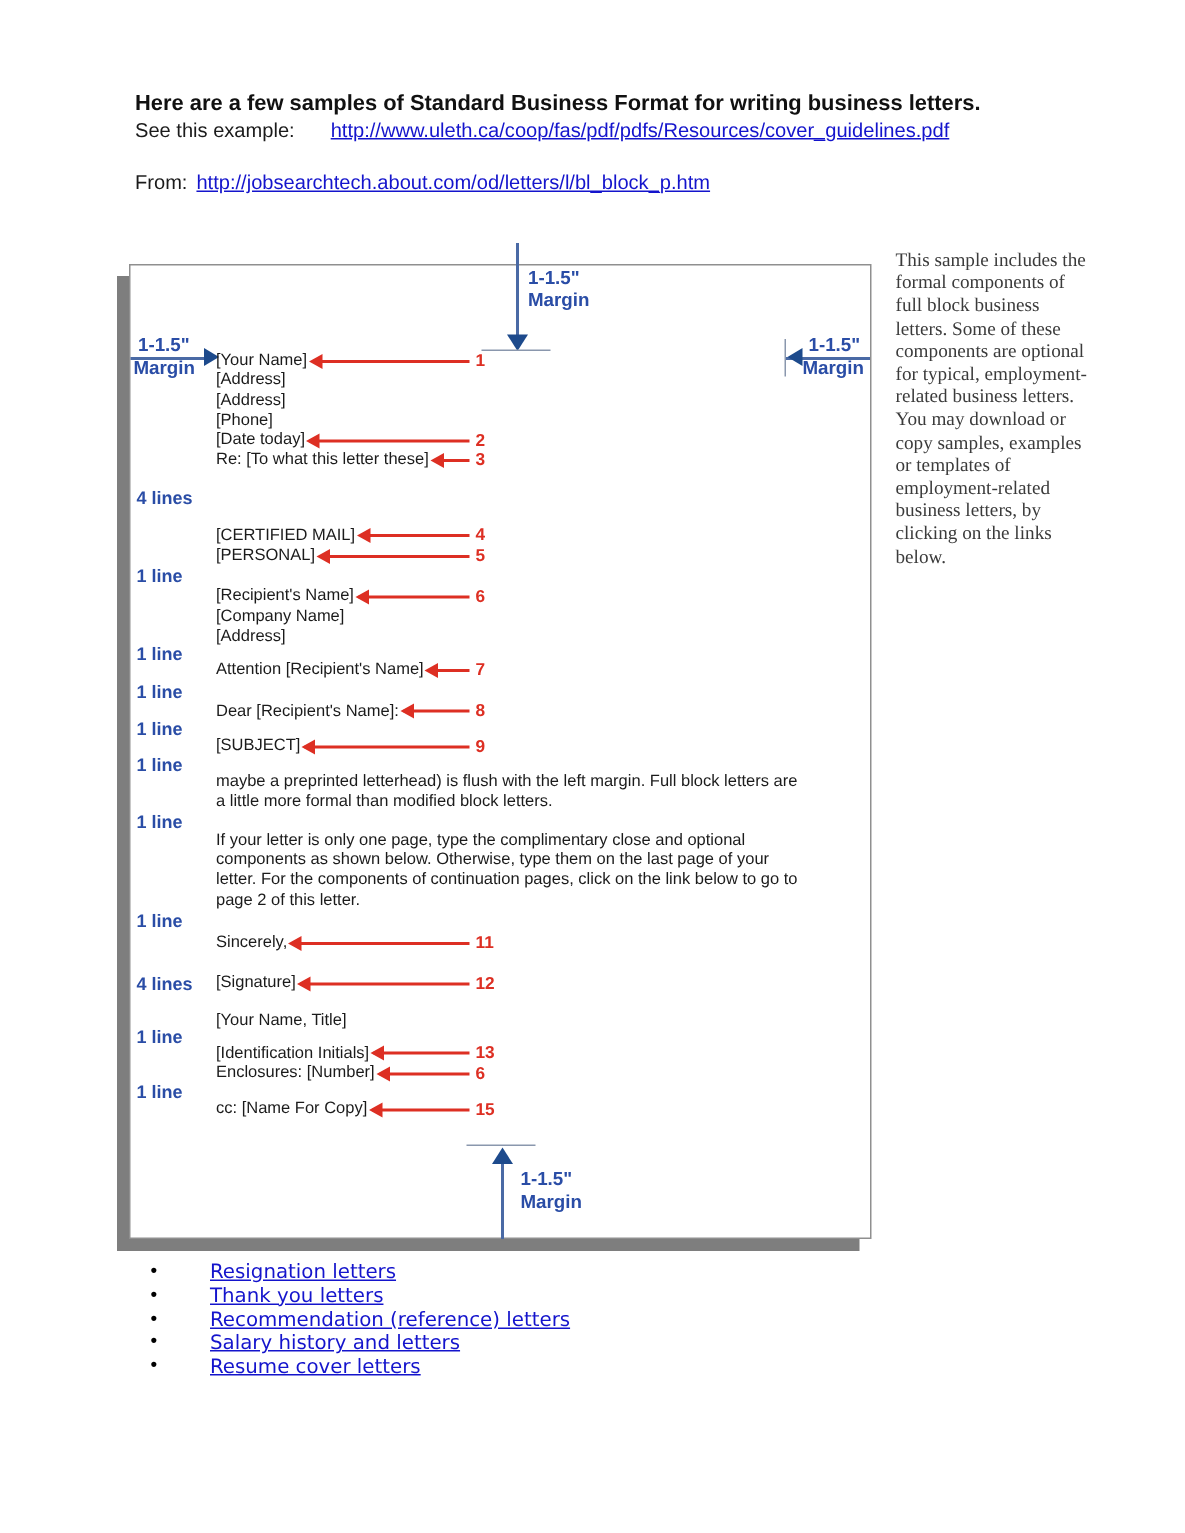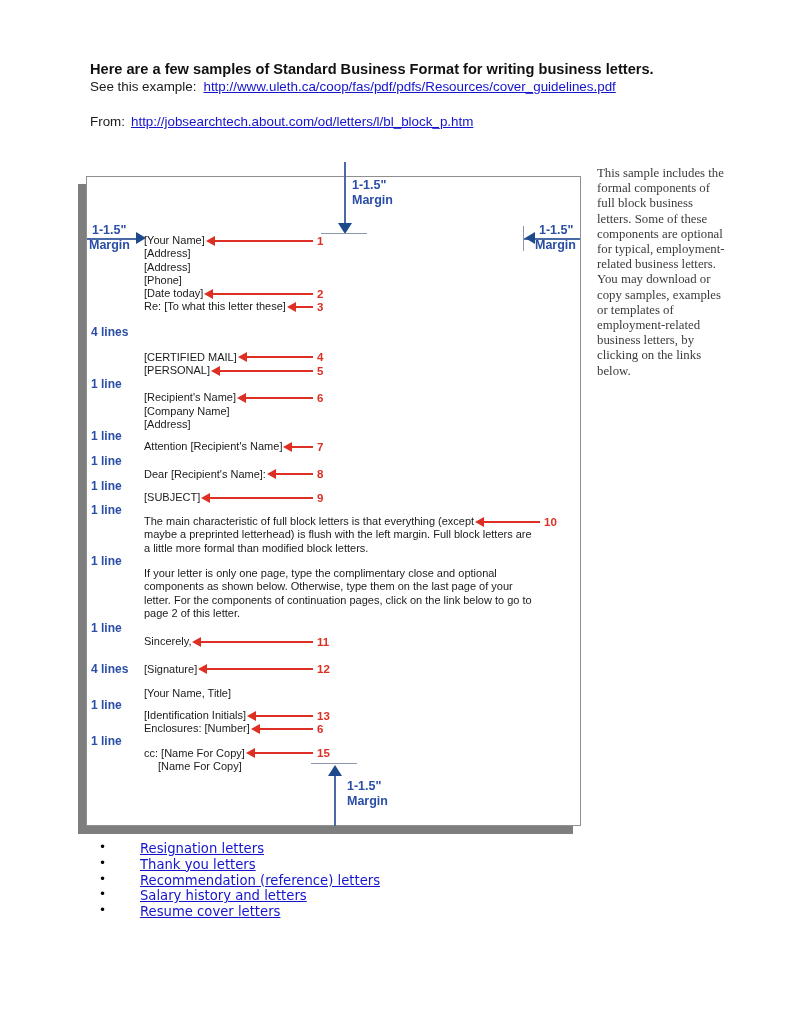--- a/index.html
+++ b/index.html
@@ -13,21 +13,21 @@
   }
   *{box-sizing:border-box;margin:0;padding:0}
   html,body{width:790px;height:1022px;background:#ffffff;overflow:hidden;
     font-family:"Liberation Sans",sans-serif;color:var(--ink)}
   a{color:var(--link);text-decoration:underline;cursor:pointer}
 
   
   .header{position:absolute;left:90px;top:60px;width:600px}
   .header .title{font-size:14.6px;font-weight:bold;line-height:18px;color:#111}
   .header .row2{font-size:13.4px;line-height:18px;margin-bottom:17px}
-  .header .row2 a{margin-left:7px}
+  .header .row2 a{margin-left:24px}
   .header .row3{font-size:13.4px;line-height:18px}
   .header .row3 b{font-size:14px}
   .header .row3 .fmt{margin-left:10px}
   .header .row4{font-size:13.4px;line-height:18px}
   .header .row4 a{margin-left:6px}
 
   
   .doc-box{position:absolute;left:86px;top:176px;width:495px;height:650px;
     background:#fff;border:1px solid #8f8f8f;box-shadow:-8px 8px 0 0 #7e7e7e}
   .mline{position:absolute;background:var(--line-blue)}
@@ -205,25 +205,20 @@
         <span class="gut">1 line</span>
       </div>
       <div class="lrow num">
         <span class="ltext">[SUBJECT]</span>
         <span class="aline"></span>
         <span class="anum">9</span>
       </div>
       <div class="grow" style="height: 11px;">
         <span class="gut">1 line</span>
       </div>
-      <div class="lrow num wide">
-        <span class="ltext">The main characteristic of full block letters is that everything (except</span>
-        <span class="aline"></span>
-        <span class="anum">10</span>
-      </div>
       <div class="prow">maybe a preprinted letterhead) is flush with the left margin. Full block letters are a little more formal than modified block letters.</div>
       <div class="grow" style="height: 12px;">
         <span class="gut">1 line</span>
       </div>
       <div class="prow">If your letter is only one page, type the complimentary close and optional components as shown below.  Otherwise, type them on the last page of your letter.  For the components of continuation pages, click on the link below to go to page 2 of this letter.</div>
       <div class="grow" style="height: 15px;">
         <span class="gut">1 line</span>
       </div>
       <div class="lrow num">
         <span class="ltext">Sincerely,</span>
@@ -254,23 +249,20 @@
         <span class="aline"></span>
         <span class="anum">6</span>
       </div>
       <div class="grow" style="height: 11px;">
         <span class="gut">1 line</span>
       </div>
       <div class="lrow num">
         <span class="ltext">cc: [Name For Copy]</span>
         <span class="aline"></span>
         <span class="anum">15</span>
-      </div>
-      <div class="lrow">
-        <span class="ltext indent">[Name For Copy]</span>
       </div>
     </div>
 </div>
 
 <div class="sidebar">This sample includes the formal components of full block business letters. Some of these components are optional for typical, employment-related business letters. You may download or copy samples, examples or templates of employment-related business letters, by clicking on the links below.</div>
 
 <ul class="links">
     <li><span class="bullet">•</span><a href="#">Resignation letters</a></li>
     <li><span class="bullet">•</span><a href="#">Thank you letters</a></li>
     <li><span class="bullet">•</span><a href="#">Recommendation (reference) letters</a></li>

